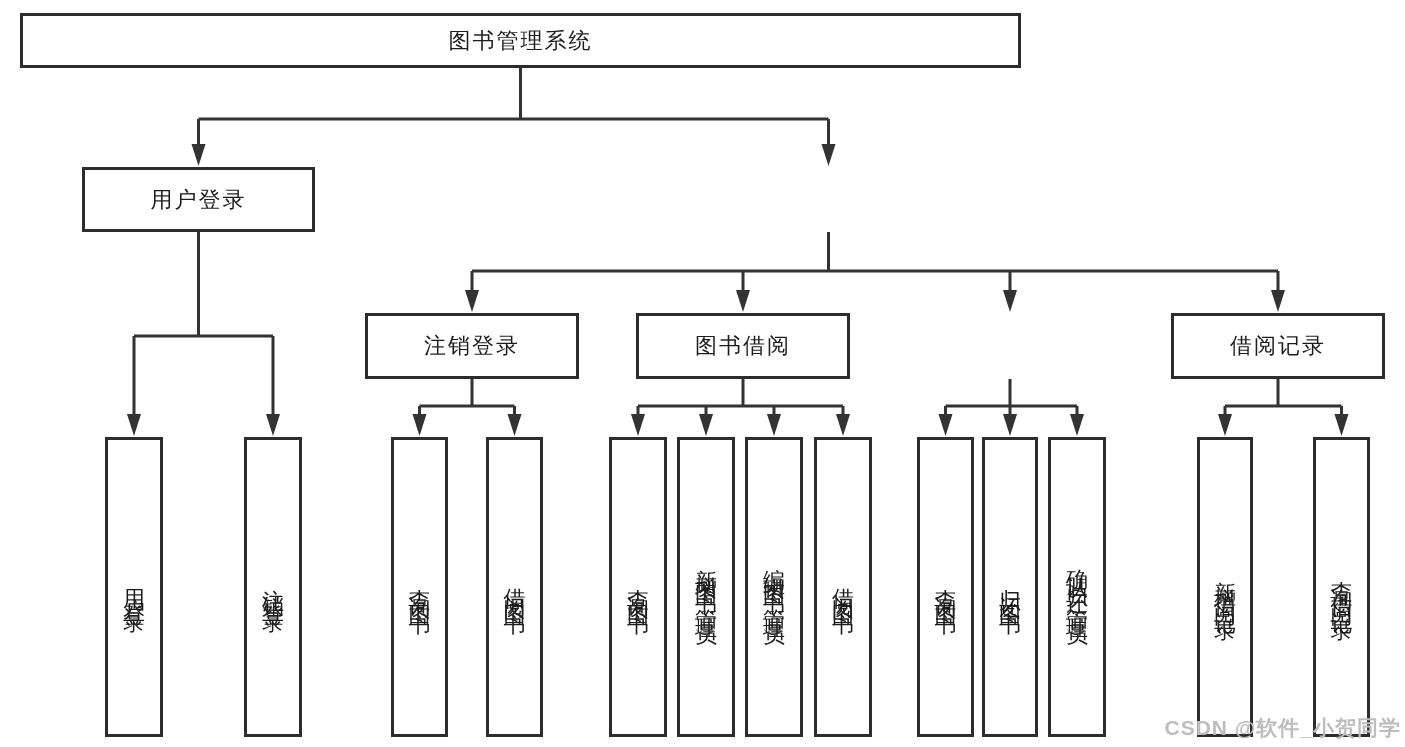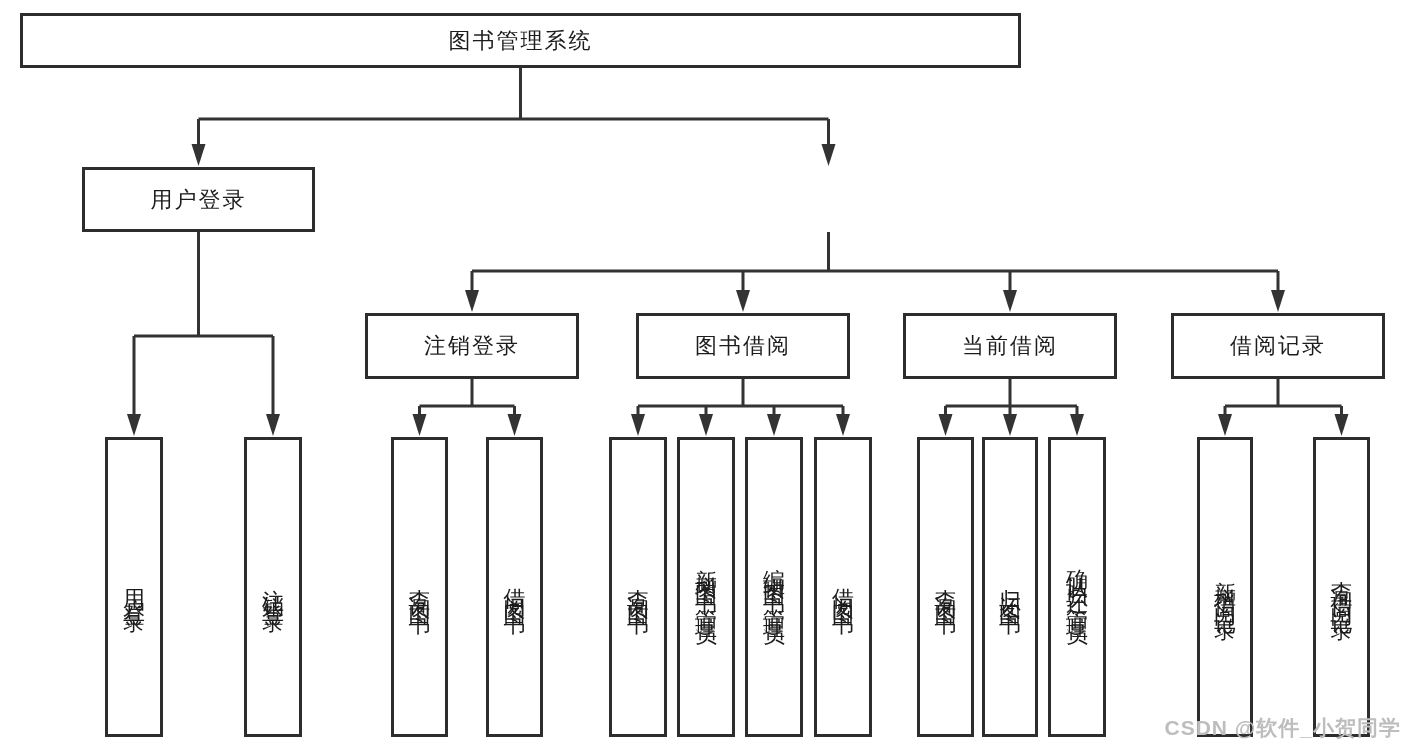--- a/index.html
+++ b/index.html
@@ -122,23 +122,20 @@
   <div class="box" style="left:82px; top:167px; width:233px; height:65px;">
     <span class="hlabel">用户登录</span>
   </div>
 
   <div class="box" style="left:365px; top:313px; width:214px; height:66px;">
     <span class="hlabel">注销登录</span>
   </div>
   <div class="box" style="left:636px; top:313px; width:214px; height:66px;justify-content:center;">
     <span class="hlabel">图书借阅</span>
   </div>
-  <div class="box" style="left:903px; top:313px; width:214px; height:66px;">
-    <span class="hlabel">当前借阅</span>
-  </div>
   <div class="box" style="left:1171px; top:313px; width:214px; height:66px;">
     <span class="hlabel">借阅记录</span>
   </div>
 
   <div class="box" style="left:105px; top:437px; width:58px; height:300px;">
     <span class="vlabel">用户登录</span>
   </div>
   <div class="box" style="left:244px; top:437px; width:58px; height:300px;">
     <span class="vlabel">注销登录</span>
   </div>

